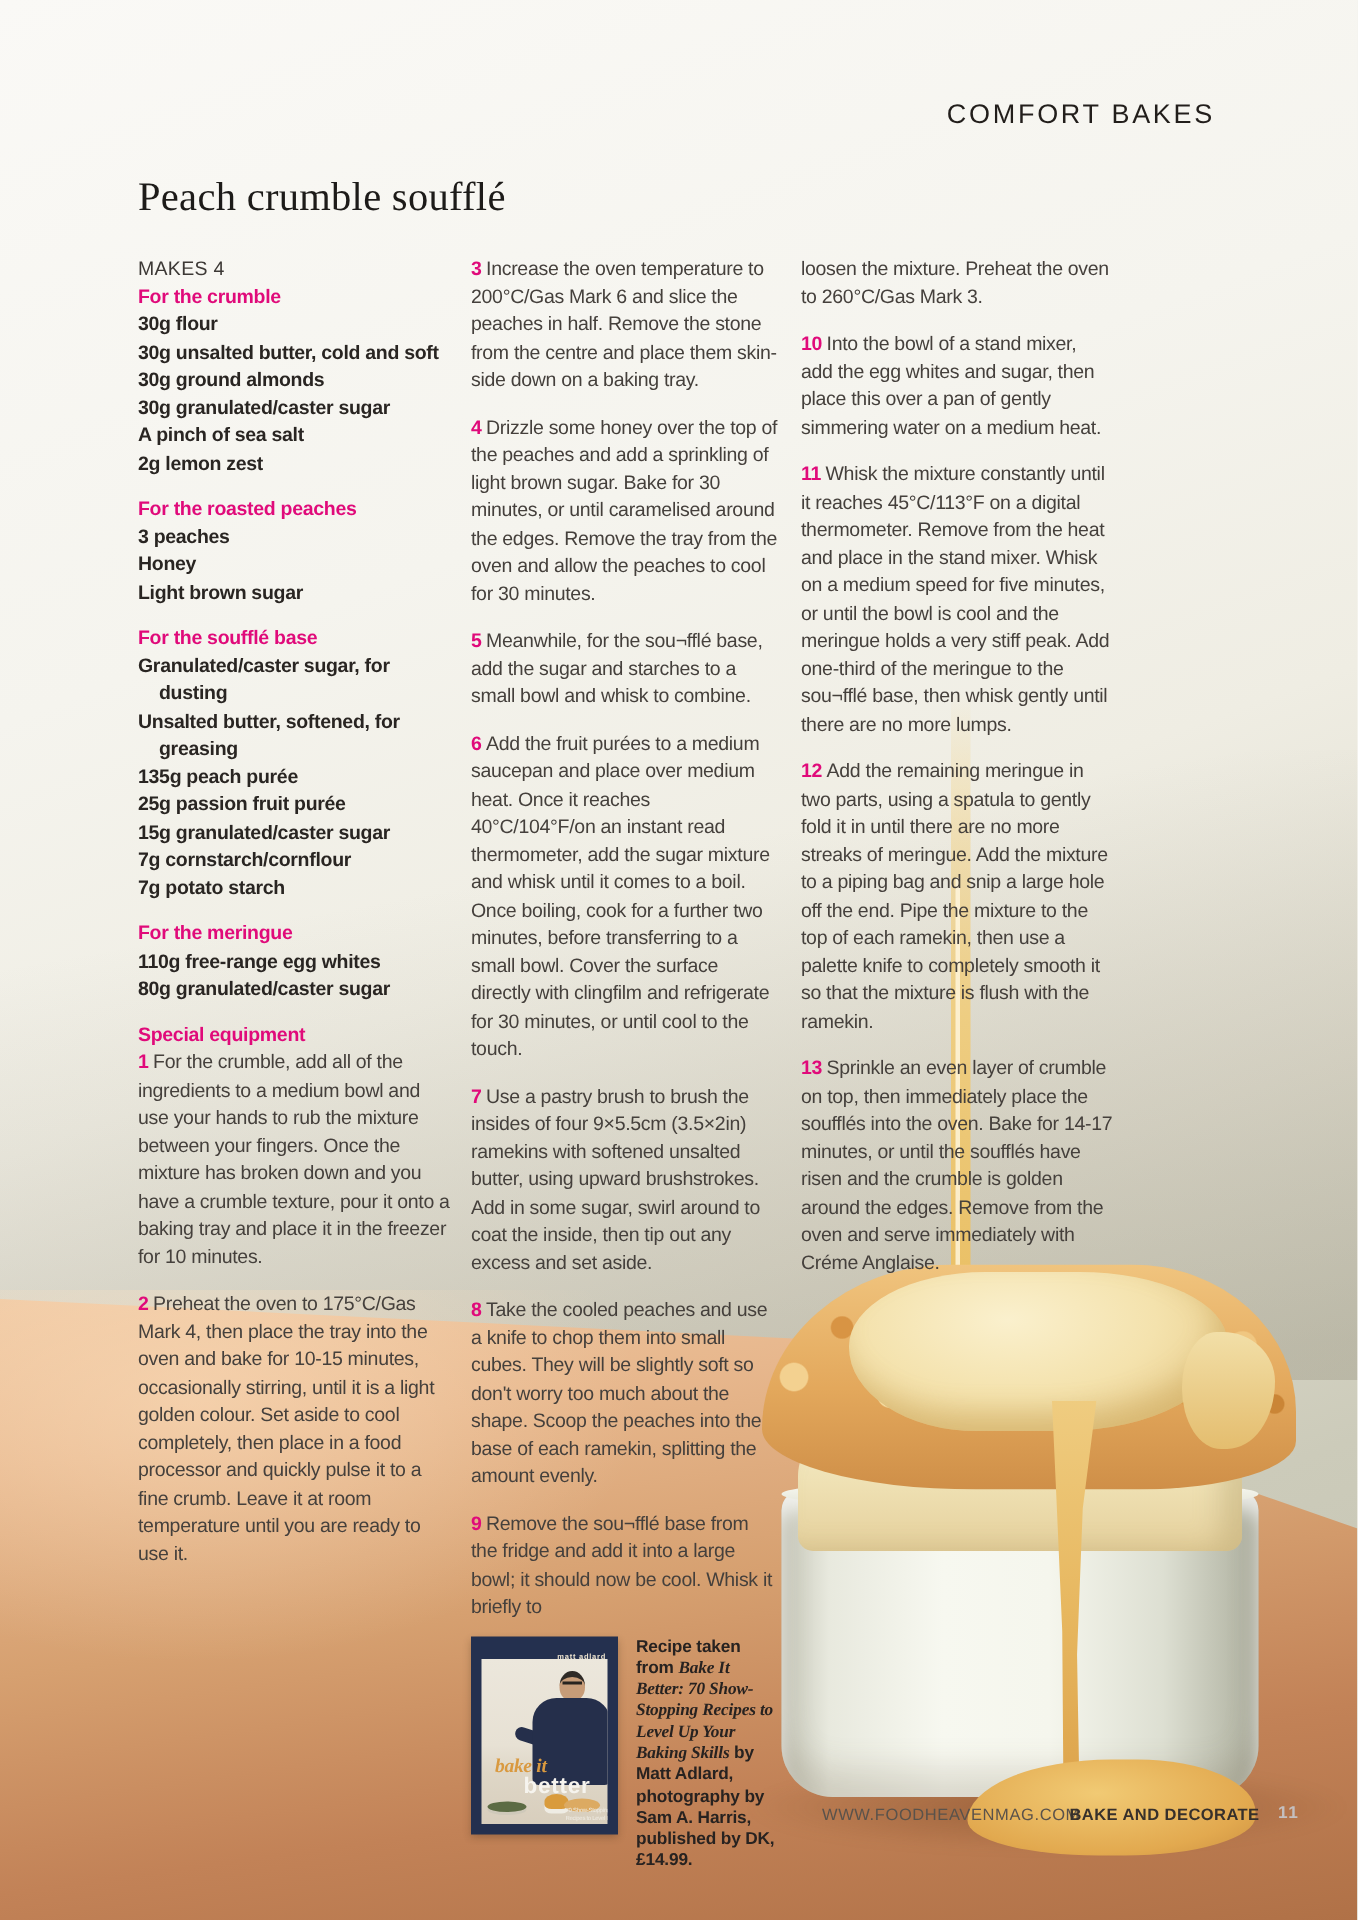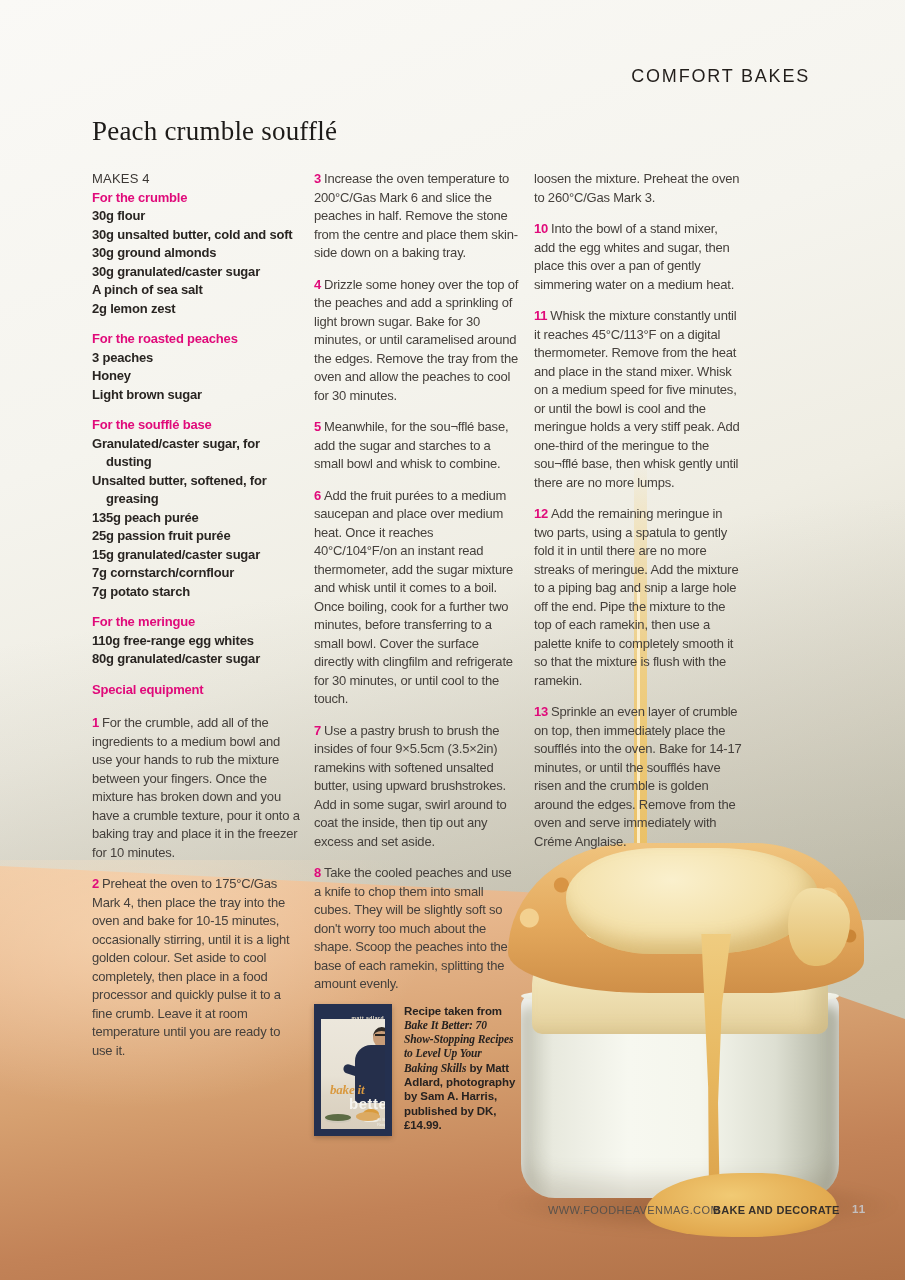--- a/index.html
+++ b/index.html
@@ -76,28 +76,28 @@
 
   .col { position:absolute; z-index:10; font-size:13px; line-height:18.5px; letter-spacing:-.2px; color:#45403c; }
   .col1 { left:92px;  top:170px; width:208px; }
   .col2 { left:314px; top:170px; width:205px; }
   .col3 { left:534px; top:170px; width:208px; }
 
   .makes { color:#3c3835; letter-spacing:.2px; }
   .group { margin-top:12px; }
   .ghead { font-weight:bold; color:var(--pink); }
   .ing { font-weight:bold; color:#292522; padding-left:14px; text-indent:-14px; }
-  .steps { margin-top:15px; }
+  .steps { }
   .step { margin-bottom:13px; }
   .step:last-child { margin-bottom:0; }
   .num { font-weight:bold; color:var(--pink); margin-right:3px; }
 
   
   .promo { display:flex; gap:12px; margin-top:10px; }
-  .cover { position:relative; width:78px; height:132px; background:#24304f; flex:none;
+  .cover { position:relative; width:98px; height:132px; background:#24304f; flex:none;
     box-shadow:0 2px 5px rgba(60,40,20,.3); }
   .cover-author { position:absolute; top:5px; right:8px; font-size:5px; font-weight:bold;
     letter-spacing:.5px; color:#efe5d0; }
   .cover-photo { position:absolute; left:7px; right:7px; top:15px; bottom:7px;
     background:linear-gradient(to bottom,#ece7dc 0%,#e7e1d4 52%,#ded6c6 70%,#d8cebd 100%); overflow:hidden; }
   .cv-head { position:absolute; left:52px; top:8px; width:17px; height:20px; border-radius:50% 50% 45% 45%;
     background:#c79c78; border-top:4px solid #2e2a26; }
   .cv-glasses { position:absolute; left:54px; top:15px; width:13px; height:4px;
     border-top:2px solid #27231f; }
   .cv-torso { position:absolute; left:34px; top:26px; width:52px; height:58px;
@@ -205,20 +205,21 @@
 
 <div class="col col2">
   <div>
 
   <p class="step"><span class="num">3</span><span>Increase the oven temperature to 200°C/Gas Mark 6 and slice the peaches in half. Remove the stone from the centre and place them skin-side down on a baking tray.</span></p>
       <p class="step"><span class="num">4</span><span>Drizzle some honey over the top of the peaches and add a sprinkling of light brown sugar. Bake for 30 minutes, or until caramelised around the edges. Remove the tray from the oven and allow the peaches to cool for 30 minutes.</span></p>
       <p class="step"><span class="num">5</span><span>Meanwhile, for the sou¬fflé base, add the sugar and starches to a small bowl and whisk to combine.</span></p>
       <p class="step"><span class="num">6</span><span>Add the fruit purées to a medium saucepan and place over medium heat. Once it reaches 40°C/104°F/on an instant read thermometer, add the sugar mixture and whisk until it comes to a boil. Once boiling, cook for a further two minutes, before transferring to a small bowl. Cover the surface directly with clingfilm and refrigerate for 30 minutes, or until cool to the touch.</span></p>
       <p class="step"><span class="num">7</span><span>Use a pastry brush to brush the insides of four 9×5.5cm (3.5×2in) ramekins with softened unsalted butter, using upward brushstrokes. Add in some sugar, swirl around to coat the inside, then tip out any excess and set aside.</span></p>
       <p class="step"><span class="num">8</span><span>Take the cooled peaches and use a knife to chop them into small cubes. They will be slightly soft so don't worry too much about the shape. Scoop the peaches into the base of each ramekin, splitting the amount evenly.</span></p>
+      <p class="step"><span class="num">9</span><span>Remove the sou¬fflé base from the fridge and add it into a large bowl; it should now be cool. Whisk it briefly to</span></p>
     </div>
 
   <div class="promo">
     <div class="cover">
       <div class="cover-author">matt adlard</div>
       <div class="cover-photo">
         <div class="cv-head"></div>
         <div class="cv-glasses"></div>
         <div class="cv-arm"></div>
         <div class="cv-torso"></div>

